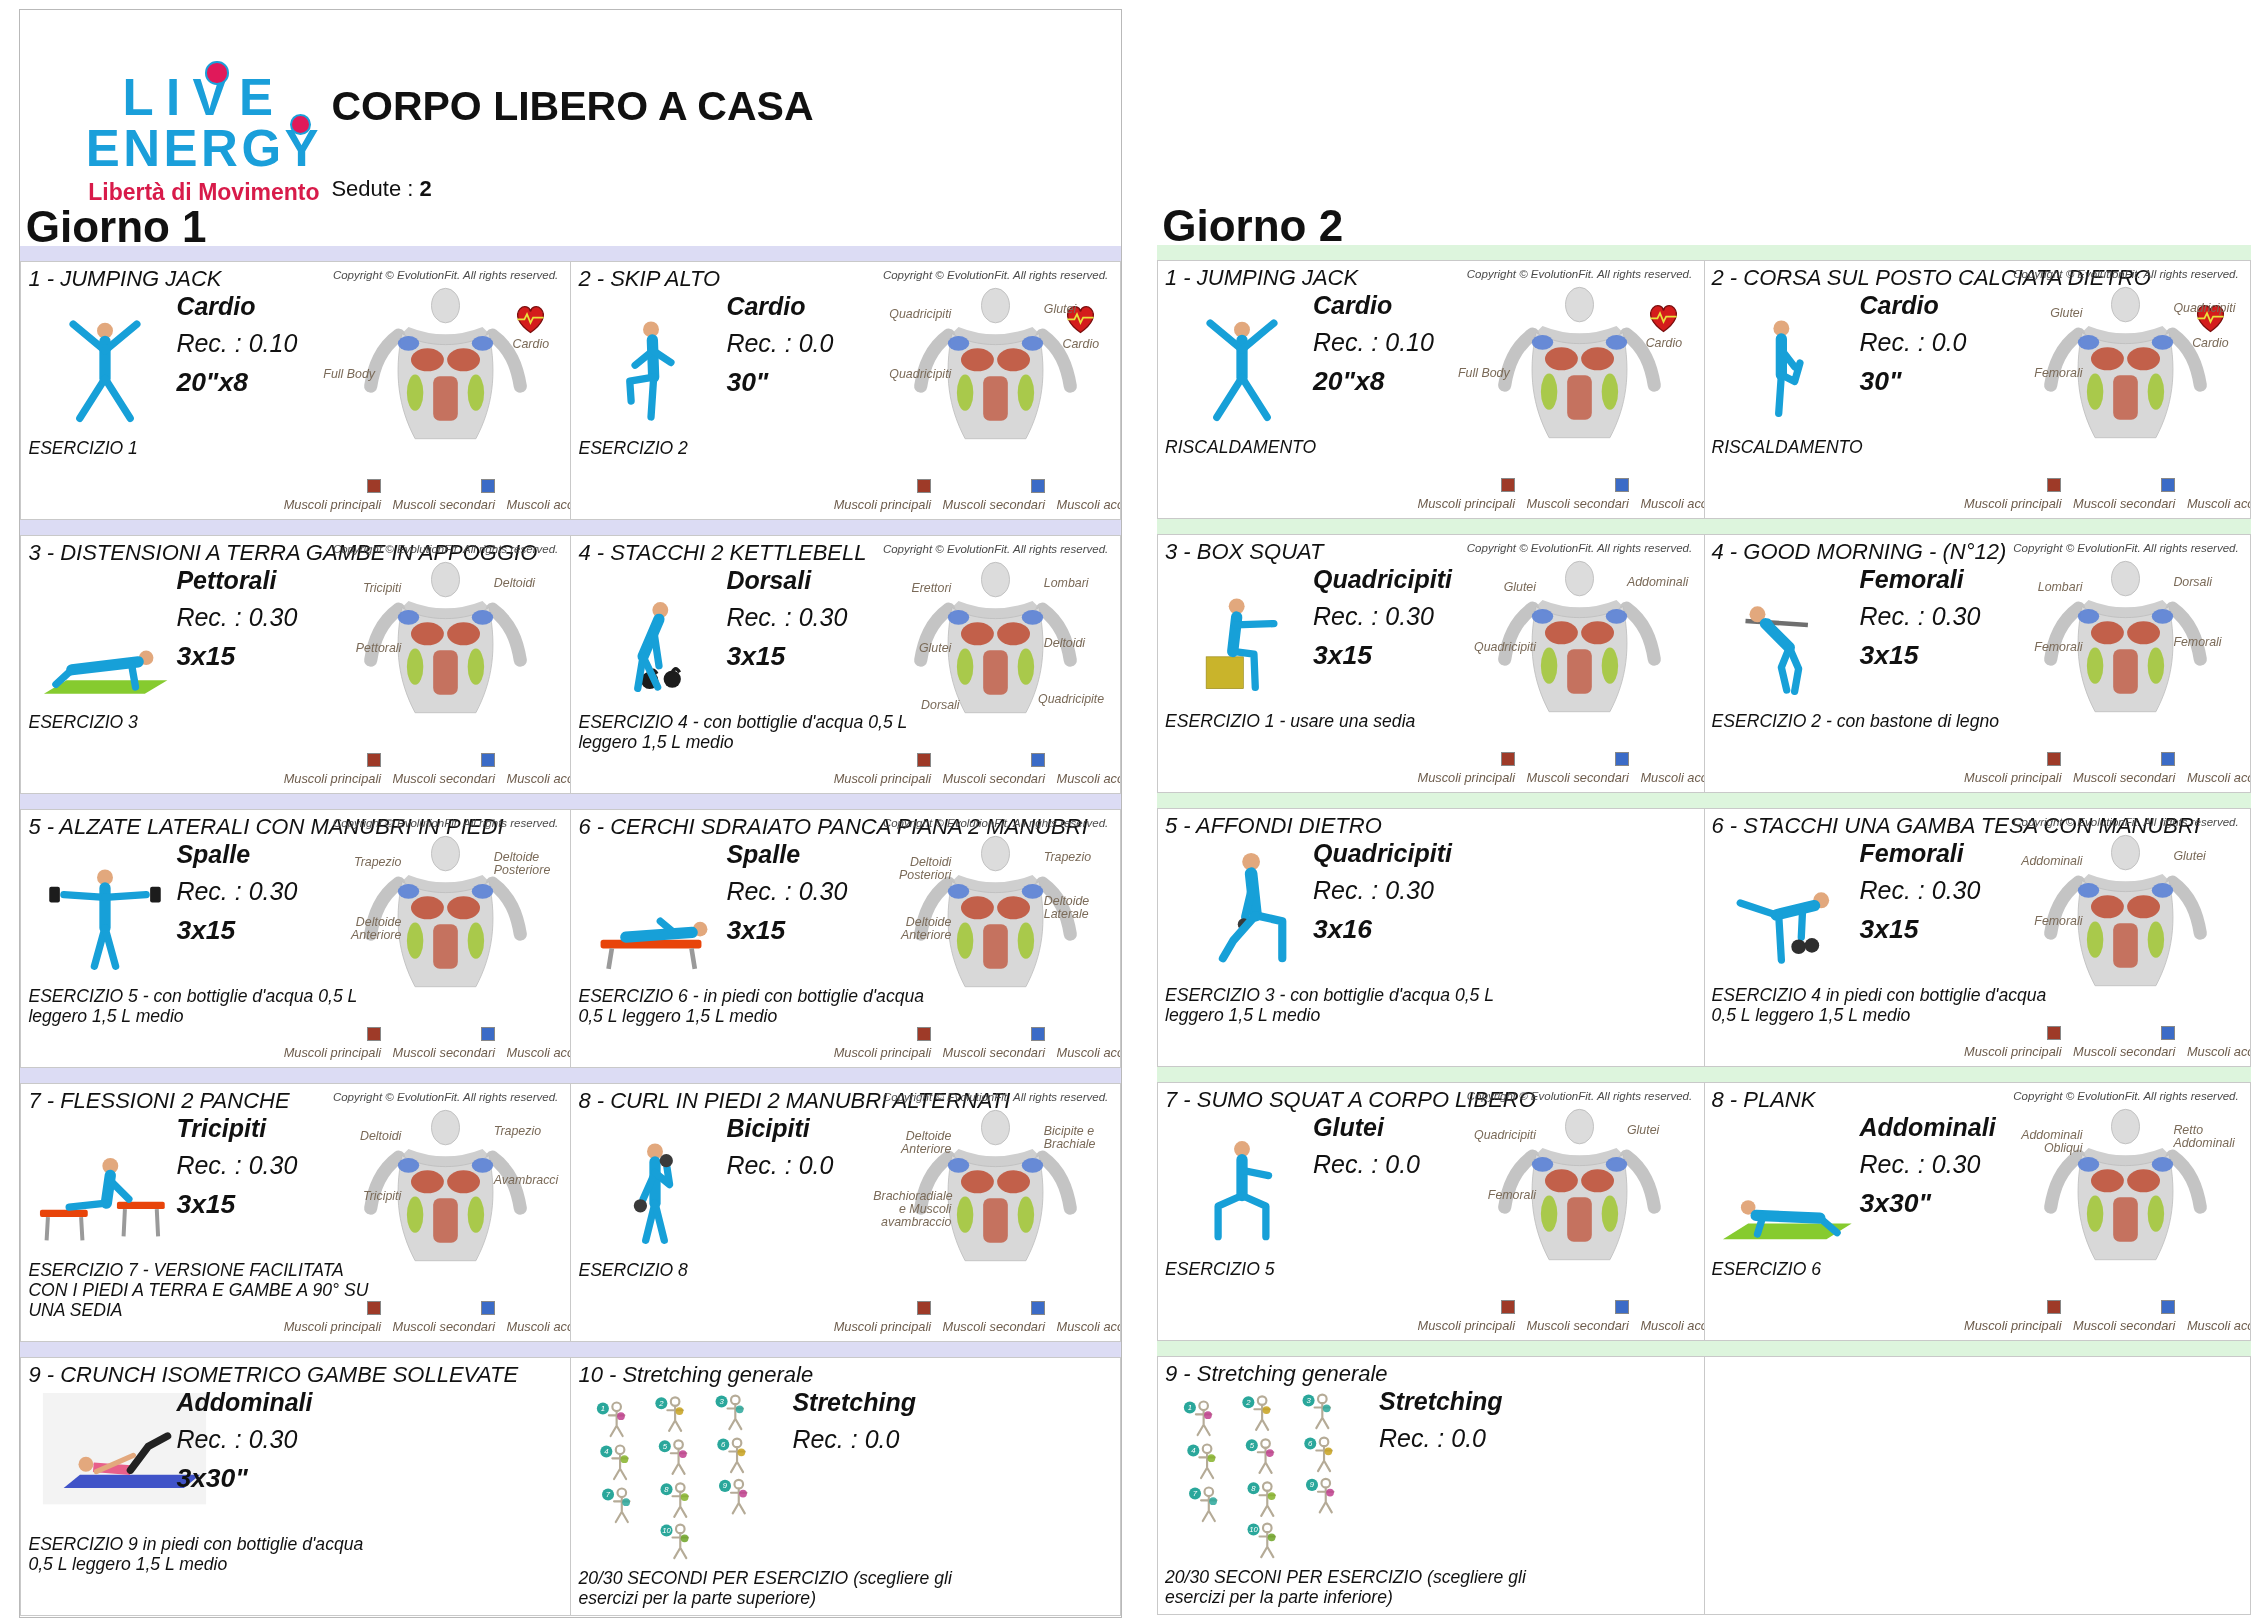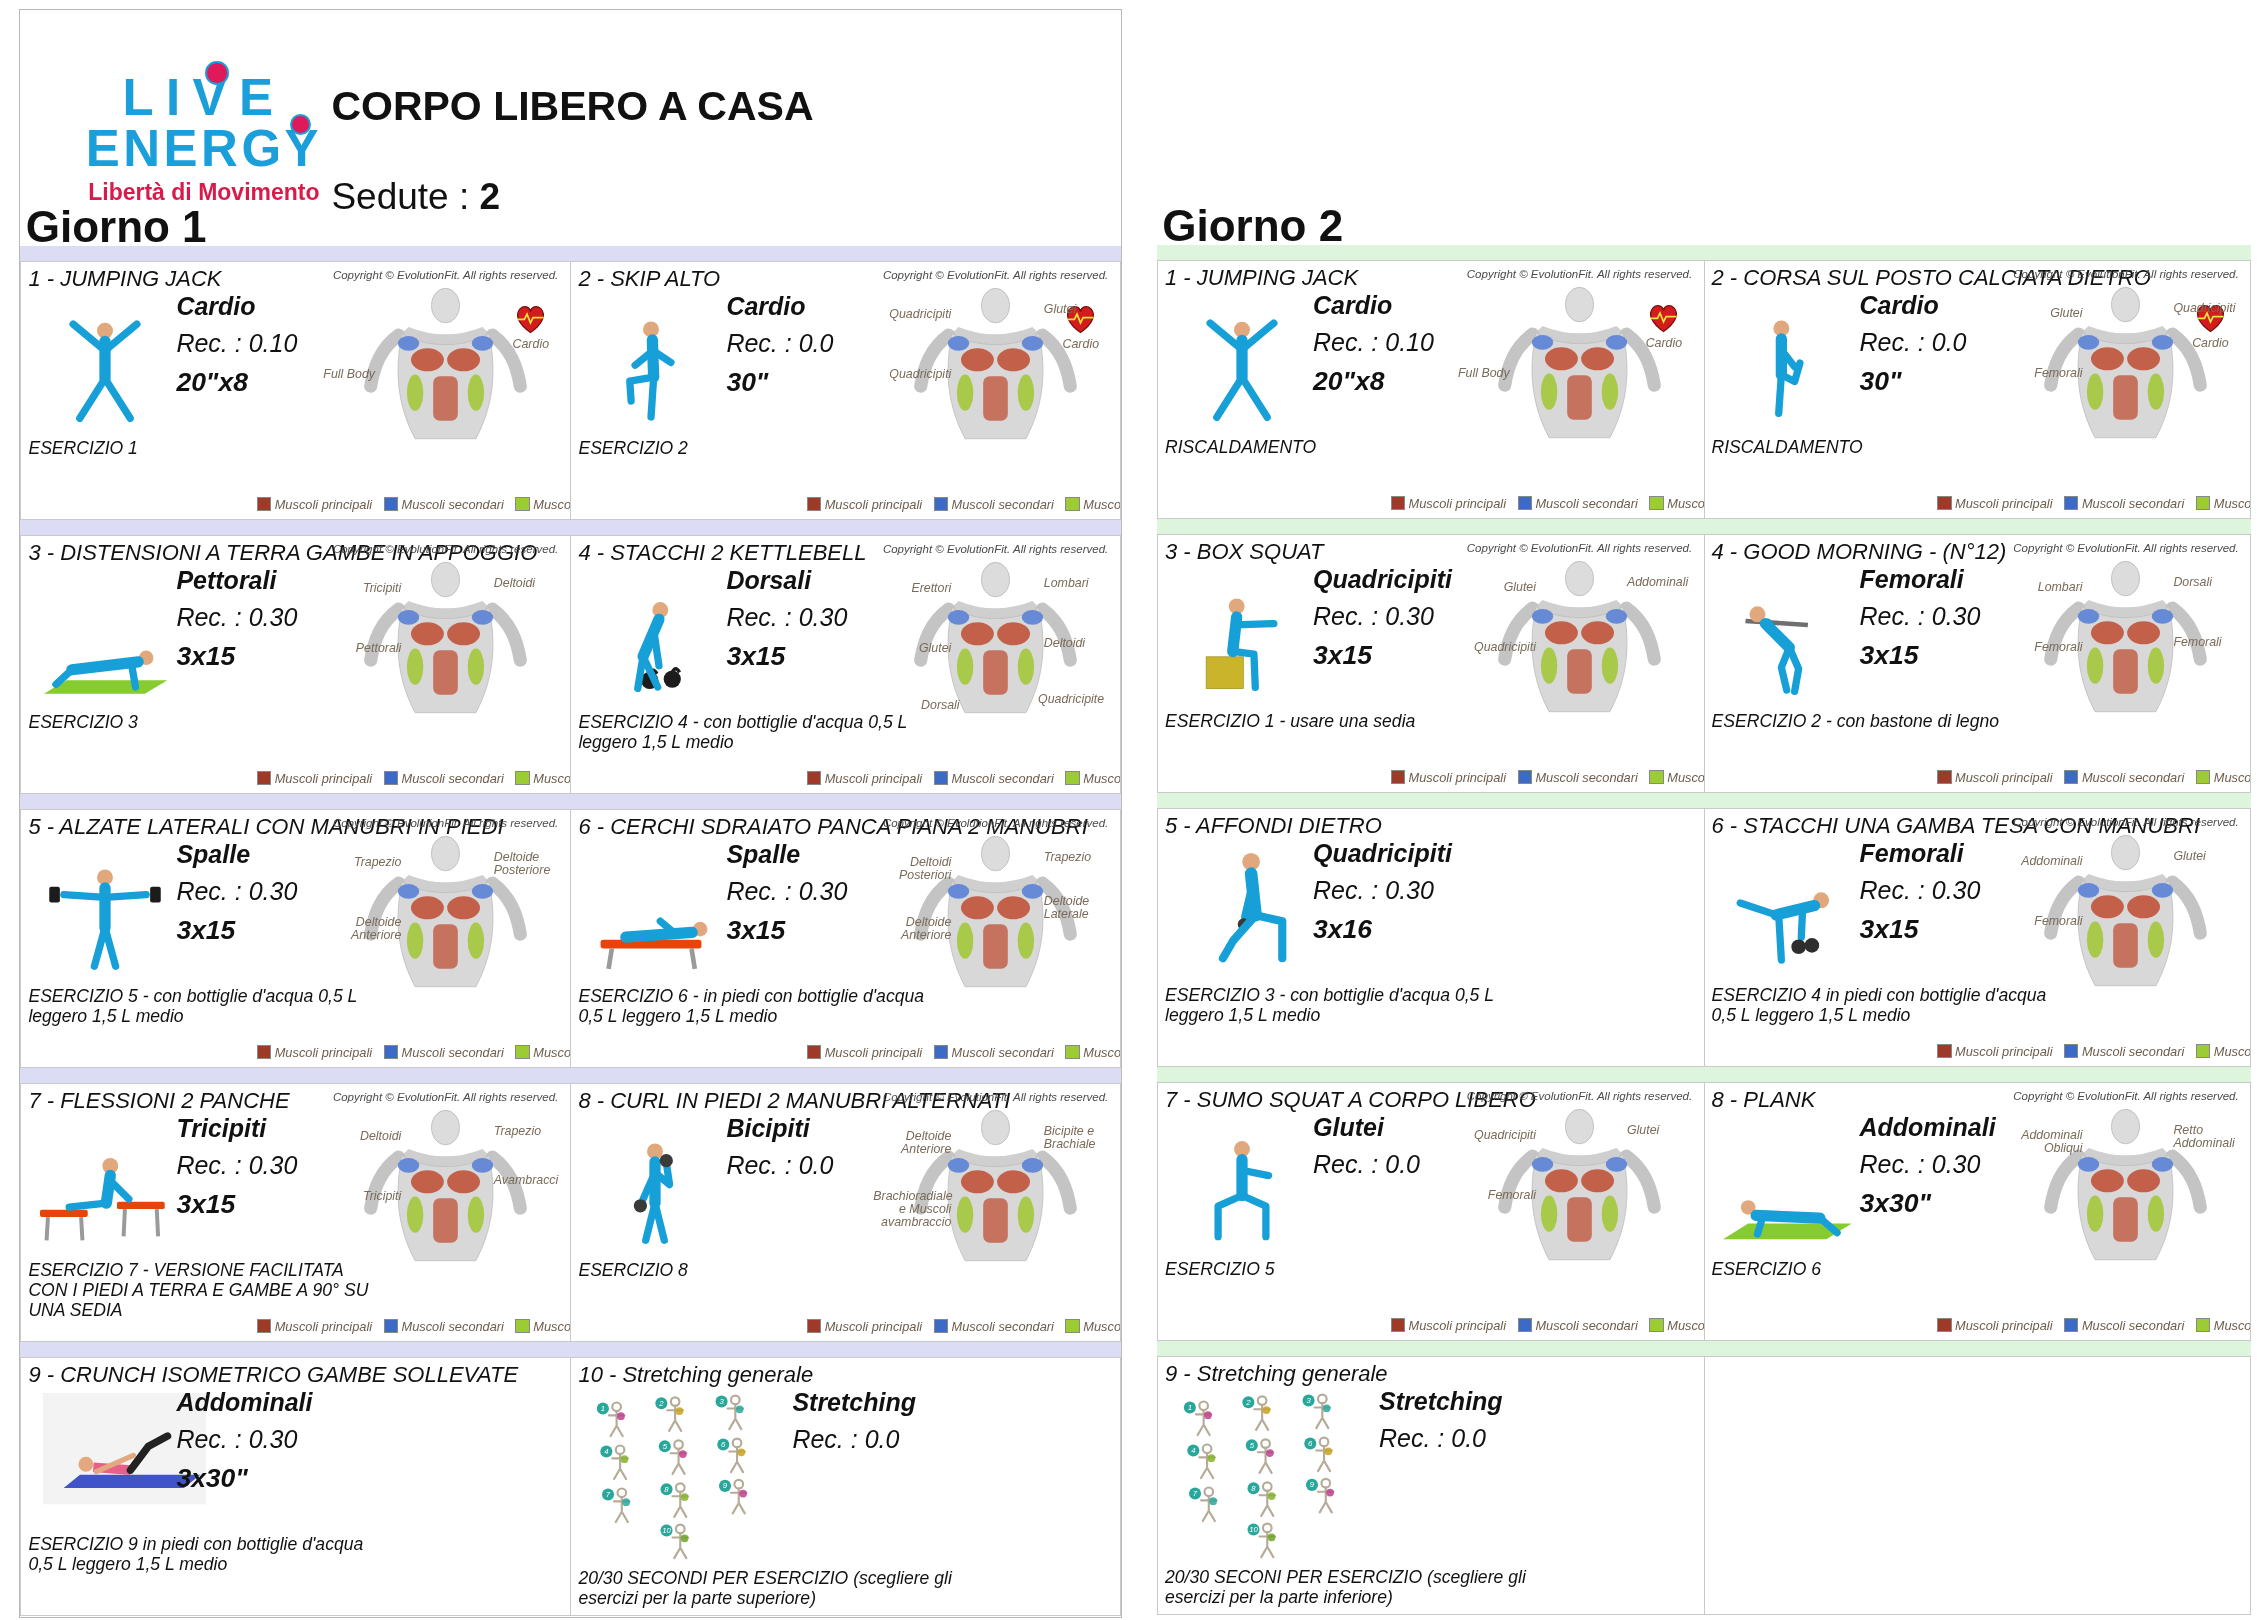--- a/index.html
+++ b/index.html
@@ -11,21 +11,21 @@
   
   .brand{position:absolute;left:51px;top:62px;width:265px;text-align:center;line-height:1.0;}
   .brand-l1{font-size:51px;font-weight:bold;letter-spacing:12.4px;color:#1a9fda;}
   .brand-l2{font-size:51px;font-weight:bold;letter-spacing:3.5px;color:#1a9fda;}
   .brand-dot{position:absolute;left:134px;top:-10.6px;width:19.4px;height:19.4px;border-radius:50%;
     background:#e0195a;border:2.6px solid #1a9fda;}
   .brand-dot2{position:absolute;right:25px;top:42px;width:17.6px;height:17.6px;border-radius:50%;
     background:#e0195a;border:2.6px solid #1a9fda;}
   .brand-tag{font-size:23px;font-weight:bold;color:#d81b4a;margin-top:7px;}
   .sheet-title{position:absolute;left:311px;top:35px;font-size:41px;font-weight:bold;line-height:1.38;margin-top:33px;}
-  .sessions{position:absolute;left:311px;top:166px;font-size:37px;}
+  .sessions{position:absolute;left:311px;top:166px;font-size:22px;}
   .sessions b{font-weight:bold;}
   .day-title{position:absolute;left:5.3px;top:192px;margin:0;font-size:44px;font-weight:bold;}
   .grid{position:absolute;left:0;top:236px;right:0;}
   .rowbar{height:15px;}
   .row{display:flex;border:0.9px solid #c9c9c9;background:#701a75;font-style:italic;}
   .card{position:relative;width:50%;height:257px;overflow:hidden;background:#fff;}
   .card + .card{border-left:0.9px solid #c9c9c9;}
   .ex-title{position:absolute;left:7px;top:4.4px;font-size:22px;white-space:nowrap;}
   .ex-photo{position:absolute;left:10.6px;top:35px;width:146px;height:159px;}
   .card.stretch .ex-photo{left:16px;width:190px;height:172px;}
@@ -42,21 +42,21 @@
   .ex-anatomy{position:absolute;left:55%;top:1.8px;right:2.6px;bottom:1.8px;}
   .copyright{text-align:center;font-size:11.5px;color:#4a4a4a;margin-top:5.3px;}
   .ana-figure{width:189px;margin:3.5px auto 0;height:173px;}
   .ana-figure svg{width:100%;height:100%;display:block;}
   .ana-label{position:absolute;font-size:12.4px;color:#7a6a58;line-height:1.08;}
   .heart{position:absolute;right:14px;top:37px;width:46px;text-align:center;}
   .heart svg{width:39px;height:35px;display:block;margin:0 auto;}
   .heart-label{font-size:12.4px;color:#7a6a58;margin-top:1.8px;}
   .legend{position:absolute;bottom:5.3px;left:0;right:0;display:flex;justify-content:center;gap:11.5px;
     font-size:12.8px;color:#6d5c4c;white-space:nowrap;}
-  .legend-item{display:flex;align-items:flex-start;gap:3.5px;}
+  .legend-item{display:flex;align-items:flex-end;gap:3.5px;flex-direction:column;}
   .sw{width:12.4px;height:12.4px;display:inline-block;border:0.9px solid #888;}
   .card.empty{background:#fff;}
   
   .b{stroke:#17a0d8;stroke-width:11;fill:none;stroke-linecap:round;stroke-linejoin:round;}
   .t{stroke-width:17;}
   .skin{fill:#e2a87d;stroke:none;}
 </style>
 </head>
 <body>
 

